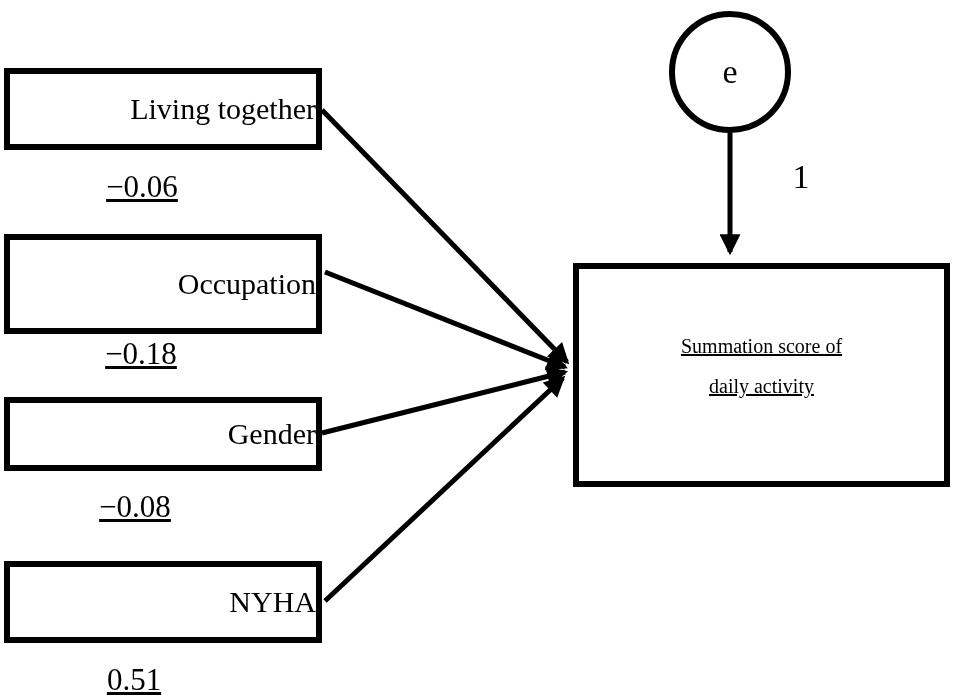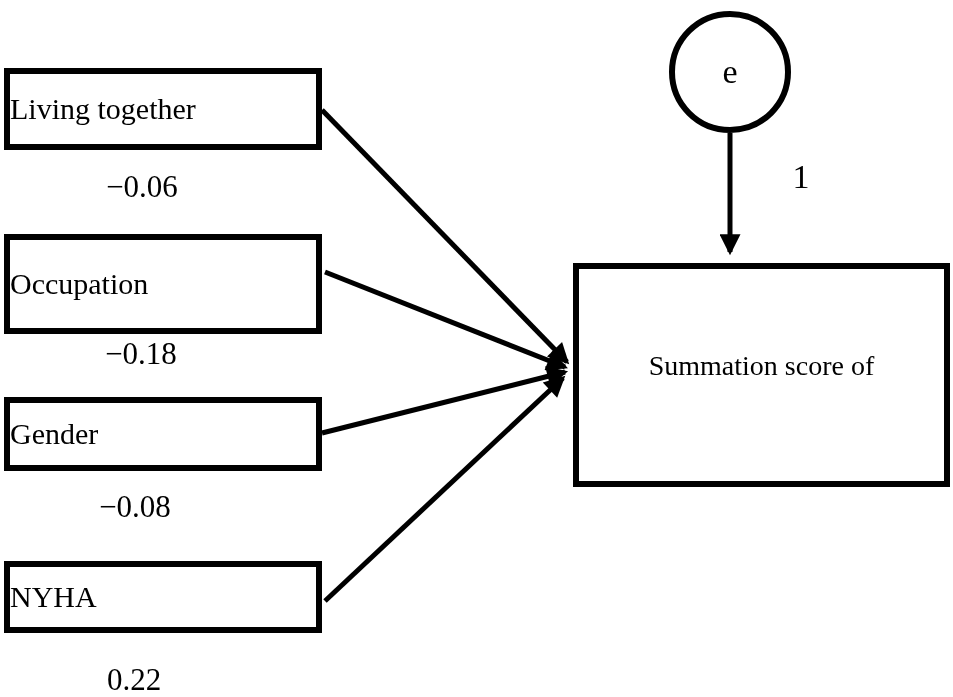--- a/index.html
+++ b/index.html
@@ -29,51 +29,53 @@
   }
   .pbox {
     position: absolute;
     left: 4px;
     width: 318px;
     box-sizing: border-box;
     border: 6px solid #000000;
     background: #ffffff;
     display: flex;
     align-items: center;
-    justify-content: flex-start;
+    justify-content: flex-end;
   }
   .pbox-label {
     font-size: 30px;
     white-space: nowrap;
   }
   .coef {
     position: absolute;
     transform: translate(-50%, -50%);
     font-size: 31px;
     white-space: nowrap;
+    text-decoration: underline;
   }
   .outcome {
     position: absolute;
     left: 573px;
     top: 263px;
     width: 377px;
     height: 224px;
     box-sizing: border-box;
     border: 6px solid #000000;
     background: #ffffff;
     display: flex;
     flex-direction: column;
     align-items: center;
     justify-content: center;
     padding-bottom: 18px;
   }
   .outcome-line {
-    font-size: 28px;
+    font-size: 20px;
     line-height: 40px;
     white-space: nowrap;
+    text-decoration: underline;
   }
   .ecircle {
     position: absolute;
     left: 669px;
     top: 11px;
     width: 122px;
     height: 122px;
     box-sizing: border-box;
     border: 6px solid #000000;
     border-radius: 50%;
@@ -119,27 +121,28 @@
   <div class="pbox" style="top:234px;height:100px">
     <span class="pbox-label">Occupation</span>
   </div>
   <span class="coef" style="left:141px;top:354px">−0.18</span>
 
   <div class="pbox" style="top:397px;height:74px">
     <span class="pbox-label">Gender</span>
   </div>
   <span class="coef" style="left:135px;top:507px">−0.08</span>
 
-  <div class="pbox" style="top:561px;height:72px">
+  <div class="pbox" style="top:561px;height:82px">
     <span class="pbox-label">NYHA</span>
   </div>
-  <span class="coef" style="left:134px;top:680px">0.22</span>
+  <span class="coef" style="left:134px;top:680px">0.51</span>
 
   <div class="outcome">
     <span class="outcome-line">Summation score of</span>
+    <span class="outcome-line">daily activity</span>
   </div>
 
   <div class="ecircle">
     <span class="ecircle-label">e</span>
   </div>
   <span class="eweight">1</span>
 
 </div>
 
 </body></html>

